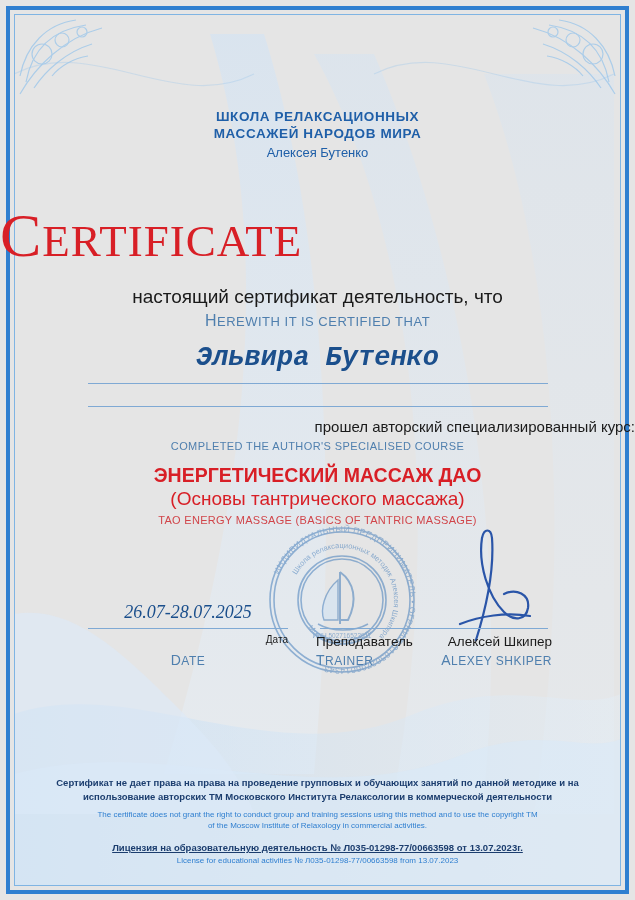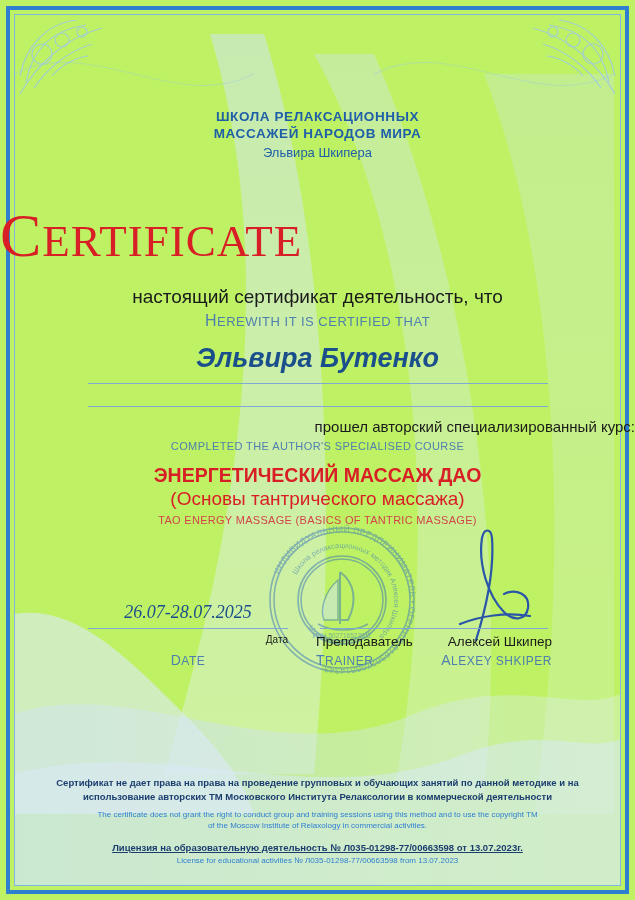--- a/index.html
+++ b/index.html
@@ -11,21 +11,21 @@
     width: 635px;
     height: 900px;
     font-family: "Liberation Sans", sans-serif;
     overflow: hidden;
   }
   .certificate {
     position: relative;
     width: 635px;
     height: 900px;
     box-sizing: border-box;
-    background: #bef264;
+    background: #e5e5e5;
     overflow: hidden;
   }
   
   .frame-outer {
     position: absolute;
     left: 6px;
     top: 6px;
     right: 6px;
     bottom: 6px;
     border: 4px solid #2f7fd0;
@@ -116,21 +116,21 @@
     color: #4f7fae;
     letter-spacing: 0.5px;
   }
   .attest-en .cap { font-size: 16px; }
 
   .name {
     position: absolute;
     top: 343px;
     width: 100%;
     text-align: center;
-    font-family: Liberation Sans, sans-serif;
+    font-family: Liberation Mono, monospace;
     font-size: 27px;
     color: #1b4f8c;
     font-style: italic;
     font-weight: bold;
   }
   .rule-name {
     position: absolute;
     left: 88px;
     width: 460px;
     height: 1px;
@@ -370,21 +370,21 @@
   </div>
 
   <div class="frame-outer"></div>
   <div class="frame-inner"></div>
 
   <div class="content">
 
     <div class="school-block">
       <div class="school-line1">ШКОЛА РЕЛАКСАЦИОННЫХ</div>
       <div class="school-line2">МАССАЖЕЙ НАРОДОВ МИРА</div>
-      <div class="school-line3">Эльвира Шкипера</div>
+      <div class="school-line3">Алексея Бутенко</div>
     </div>
 
     <div class="cert-title">
       <span>C</span><span class="small">ERTIFICATE</span>
     </div>
 
     <div class="attest-ru">настоящий сертификат деятельность, что</div>
     <div class="attest-en">
       <span class="cap">H</span><span>EREWITH IT IS CERTIFIED THAT</span>
     </div>

